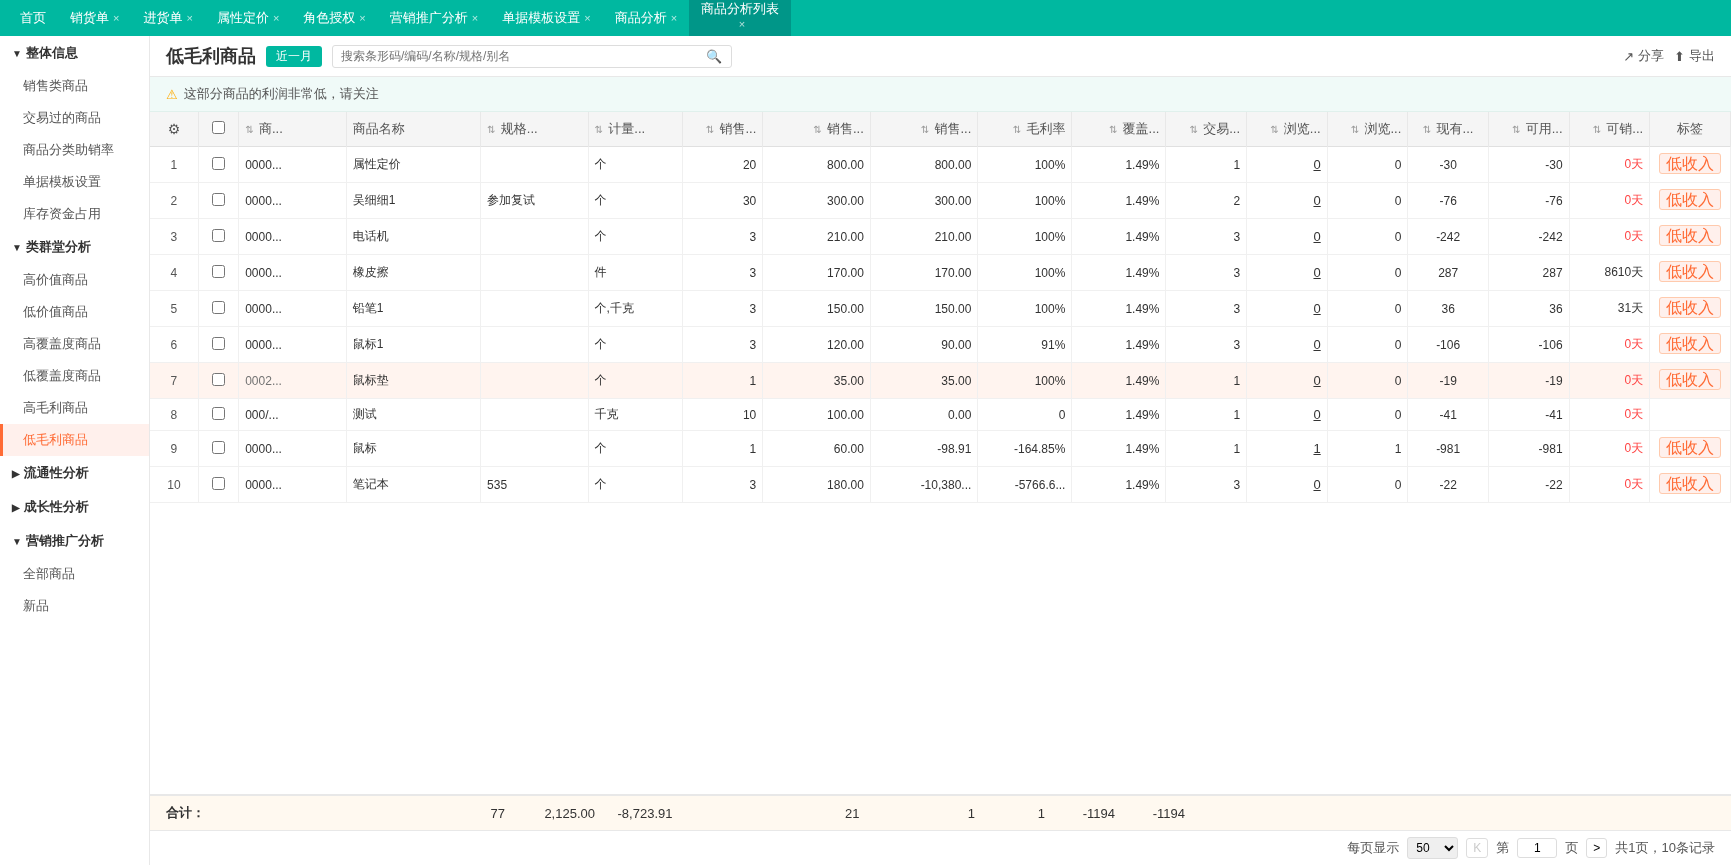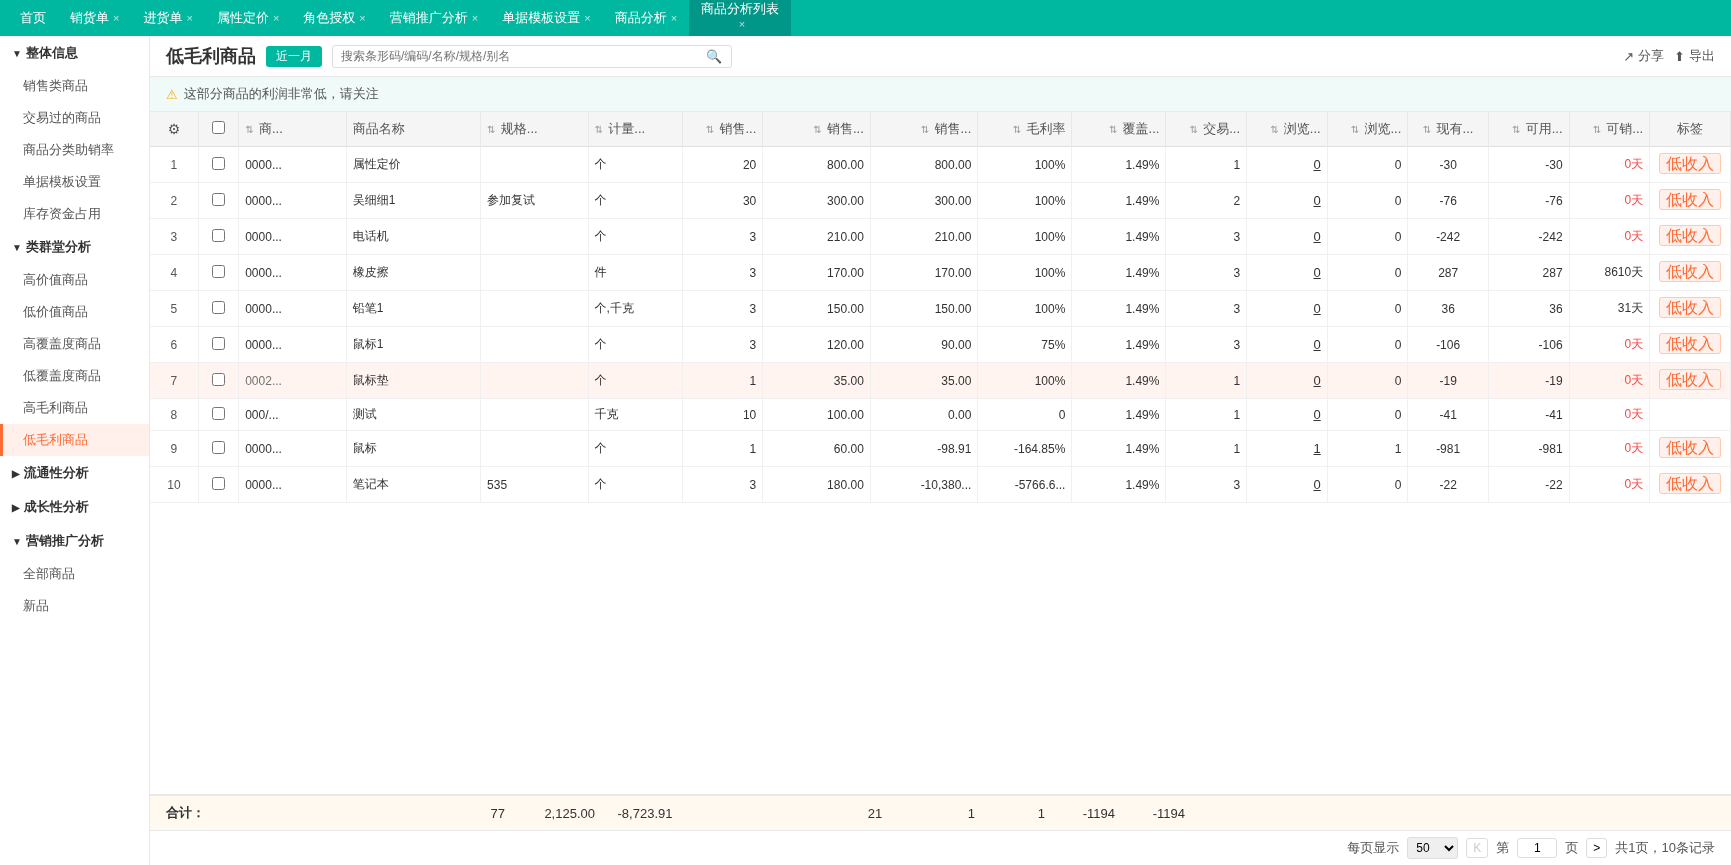--- a/index.html
+++ b/index.html
@@ -613,21 +613,21 @@
       <td class="col-check" style="text-align:center;">
         <input type="checkbox" style="">
       </td>
       <td class="col-code" style="color:#333;">0000...</td>
       <td class="col-name">鼠标1</td>
       <td class="col-spec"></td>
       <td class="col-unit">个</td>
       <td class="col-sales-qty">3</td>
       <td class="col-sales-amt">120.00</td>
       <td class="col-sales-profit">90.00</td>
-      <td class="col-gross">75%</td>
+      <td class="col-gross">91%</td>
       <td class="col-cover">1.49%</td>
       <td class="col-trade">3</td>
       <td class="col-browse1">
         <span style="text-decoration:underline; cursor:pointer;">0</span>
       </td>
       <td class="col-browse2">0</td>
       <td class="col-now">-106</td>
       <td class="col-avail">-106</td>
       <td class="col-sellable" style="color:#ff4444;">0天</td>
       <td class="col-tag">
@@ -742,21 +742,21 @@
       </table>
     </div>
 
     <div class="footer-total">
       <span class="total-label">合计：</span>
       <span style="width:200px; display:inline-block;"></span>
       <span style="width:60px; display:inline-block; text-align:right;">77</span>
       <span style="width:80px; display:inline-block; text-align:right;">2,125.00</span>
       <span style="width:80px; display:inline-block; text-align:center;">-8,723.91</span>
       <span style="width:140px; display:inline-block;"></span>
-      <span style="width:60px; display:inline-block; text-align:center;">21</span>
+      <span style="width:60px; display:inline-block; text-align:left;">21</span>
       <span style="width:60px; display:inline-block; text-align:right;">1</span>
       <span style="width:60px; display:inline-block; text-align:right;">1</span>
       <span style="width:60px; display:inline-block; text-align:right;">-1194</span>
       <span style="width:60px; display:inline-block; text-align:right;">-1194</span>
     </div>
 
     <div class="pagination-bar">
       <span>每页显示</span>
       <select>
         <option>50</option>

